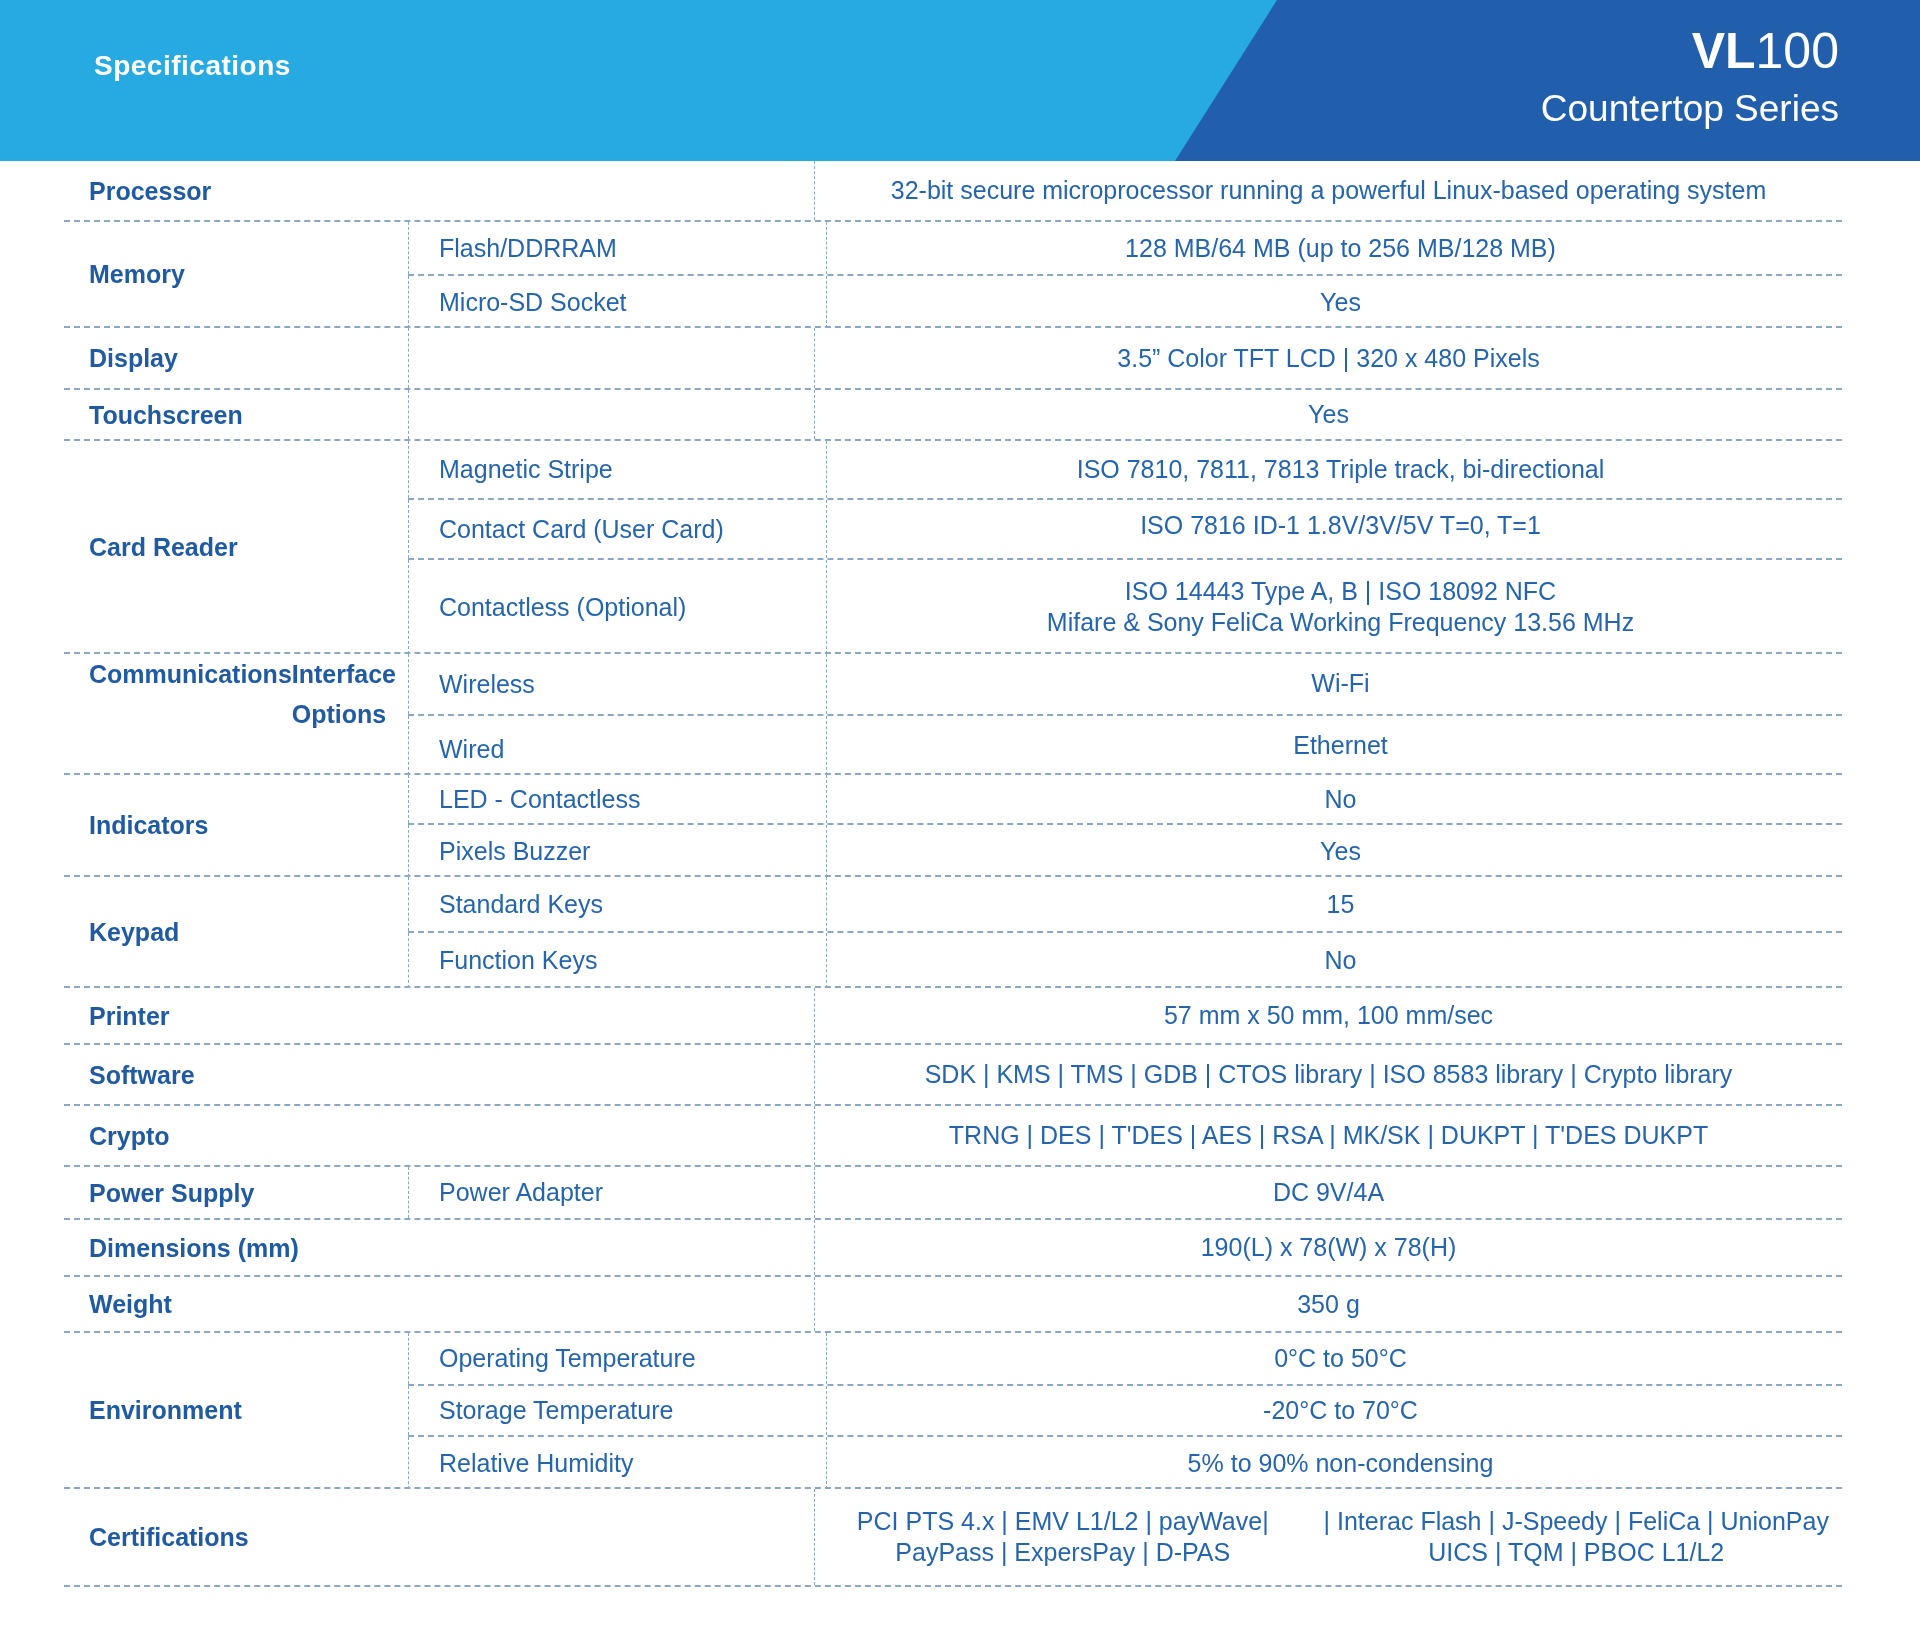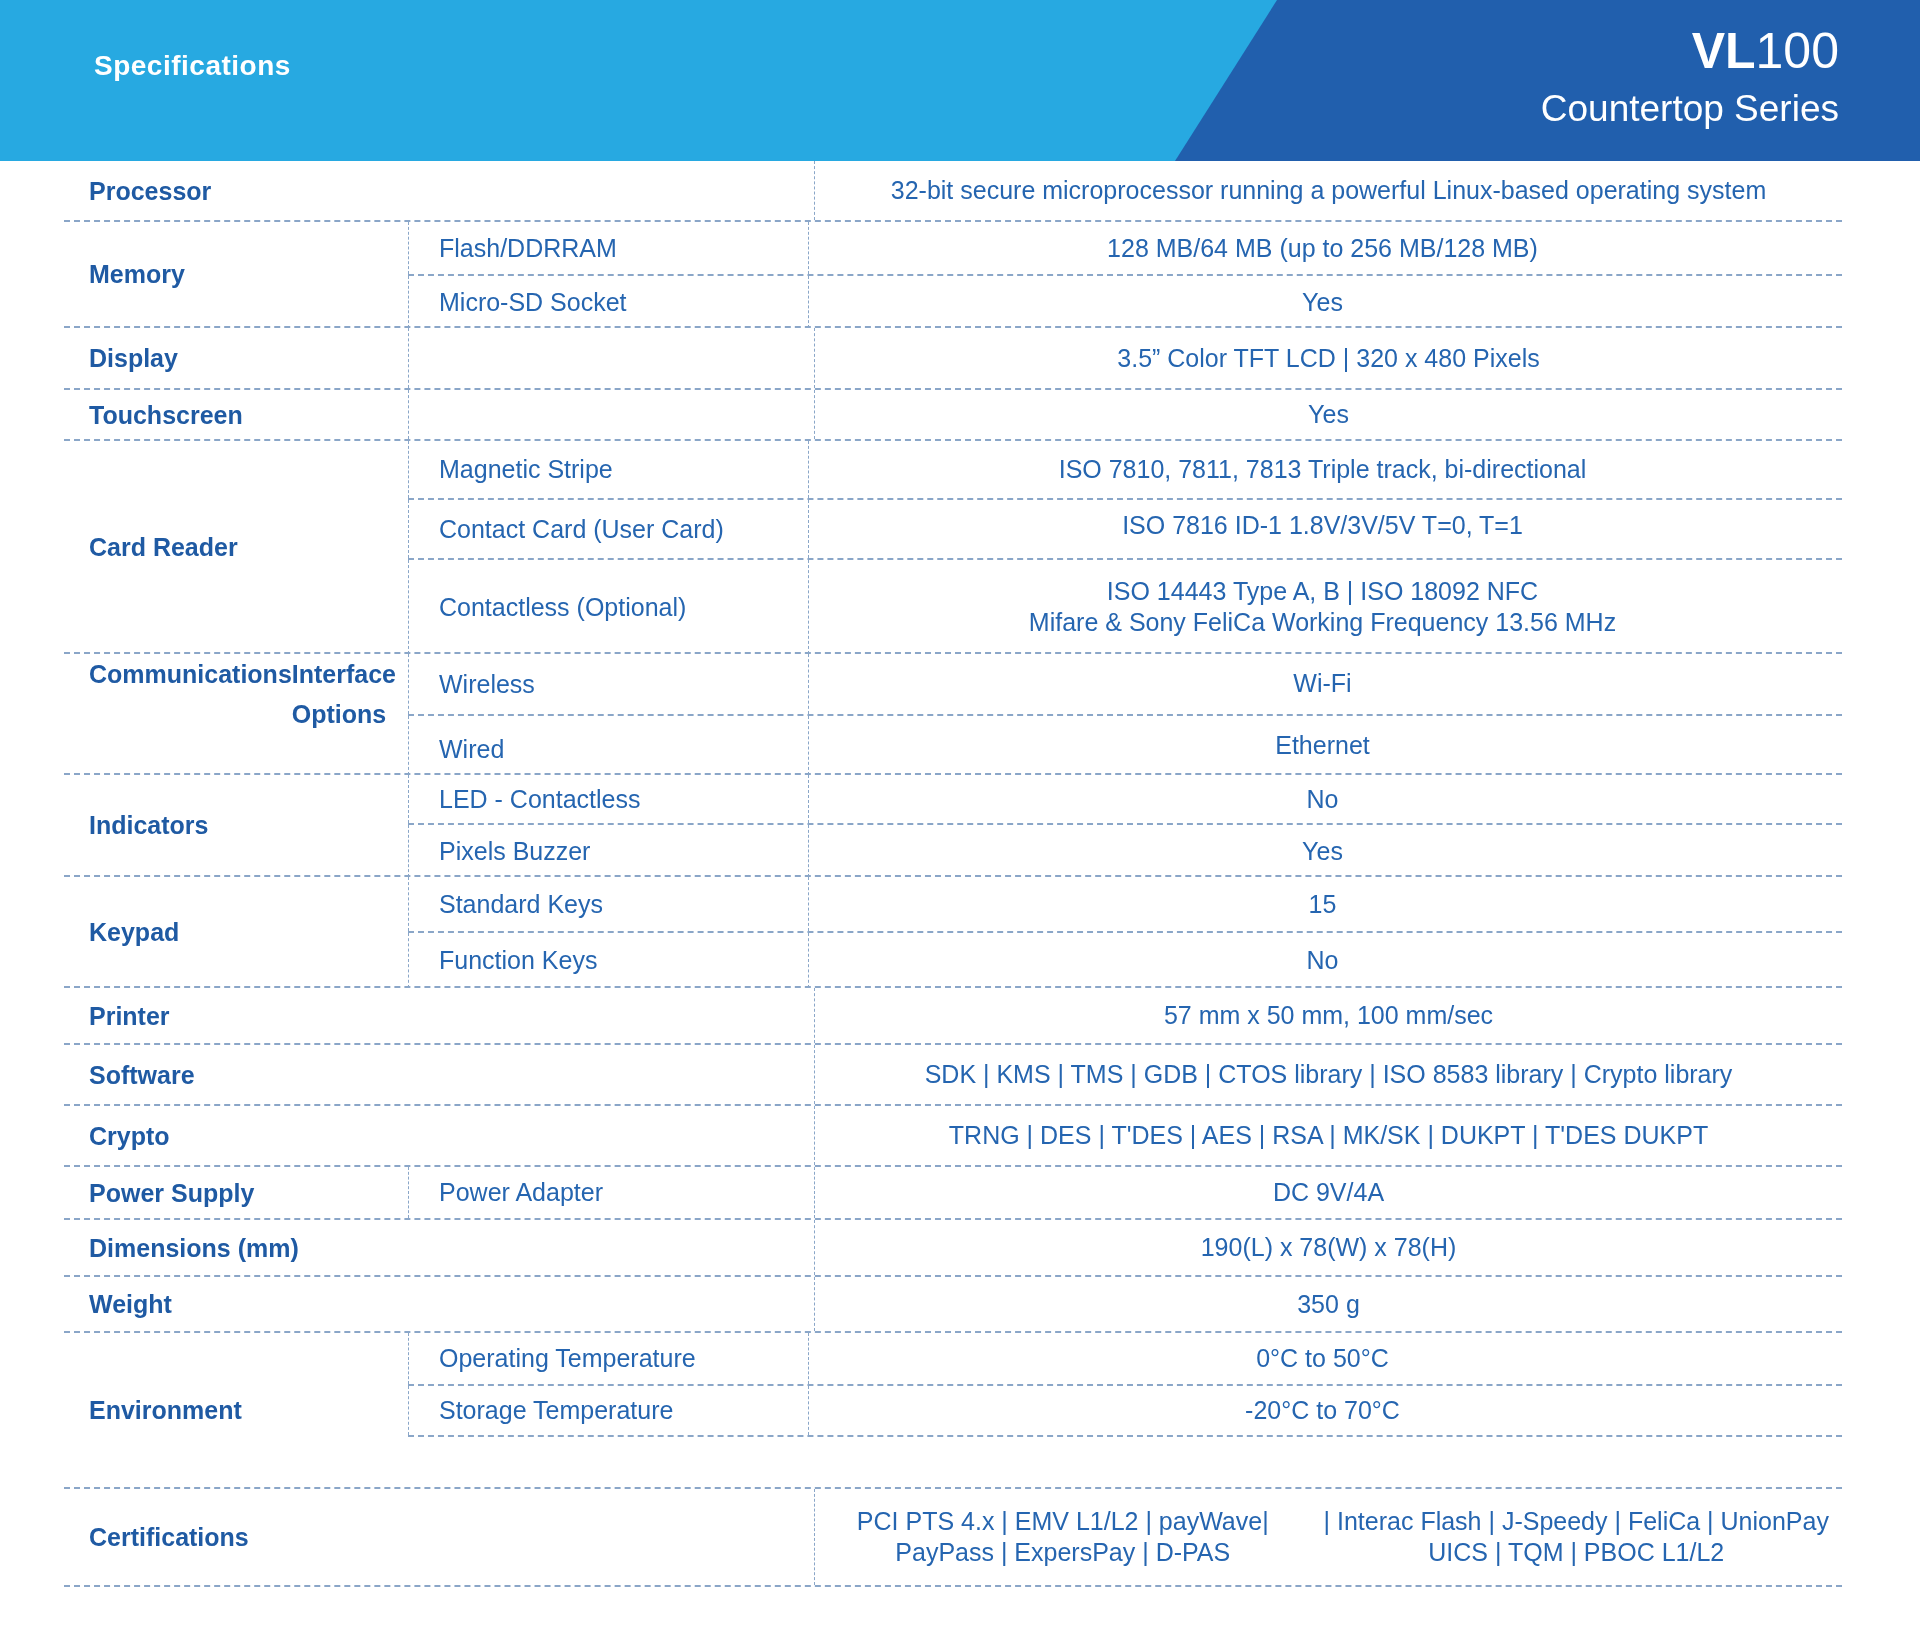--- a/index.html
+++ b/index.html
@@ -15,21 +15,21 @@
 
   .table { position:absolute; left:64px; top:161px; width:1778px; }
   .row { position:absolute; left:0; width:1778px; border-bottom:2px dashed #8aa6c8; box-sizing:border-box; }
   .cell { position:absolute; top:0; height:100%; display:flex; align-items:center; box-sizing:border-box; font-size:25px; }
   .cat { left:0; width:344px; padding-left:25px; font-weight:bold; color:#1f5aa3; line-height:40px; }
   .sub { left:344px; width:406px; padding-left:30px; color:#2565b0; border-left:1.5px dashed #8aa6c8; }
   .val { left:750px; width:1028px; justify-content:center; text-align:center; color:#2565b0; border-left:1.5px dashed #8aa6c8; line-height:31px; }
   .subrow { position:absolute; left:344px; width:1434px; box-sizing:border-box; }
   .subrow.sep { border-bottom:2px dashed #8aa6c8; }
   .subrow .sub { left:0; }
-  .subrow .val { left:400px; }
+  .subrow .val { left:418px; }
 </style>
 </head>
 <body>
 
 <div class="header">
   <div class="dark"></div>
   <div class="title">Specifications</div>
   <div class="model"><b>VL</b><span>100</span></div>
   <div class="series">Countertop Series</div>
 </div>
@@ -157,20 +157,24 @@
   <div class="row" style="top:1172px;height:156px">
     <div class="cat cell">Environment</div>
     <div class="subrow sep" style="top:0;height:53px">
       <div class="sub cell">Operating Temperature</div>
       <div class="val cell">0°C to 50°C</div>
     </div>
     <div class="subrow sep" style="top:53px;height:51px">
       <div class="sub cell">Storage Temperature</div>
       <div class="val cell">-20°C to 70°C</div>
     </div>
+    <div class="subrow" style="top:104px;height:52px">
+      <div class="sub cell">Relative Humidity</div>
+      <div class="val cell">5% to 90% non-condensing</div>
+    </div>
   </div>
 
   <div class="row" style="top:1328px;height:98px">
     <div class="cat cell" style="width:750px">Certifications</div>
     <div class="val cell" style="flex-direction:row">
       <span>PCI PTS 4.x | EMV L1/L2 | payWave| PayPass | ExpersPay  | D-PAS</span>
       <span>| Interac Flash | J-Speedy |  FeliCa | UnionPay UICS | TQM | PBOC L1/L2</span>
     </div>
   </div>
 

